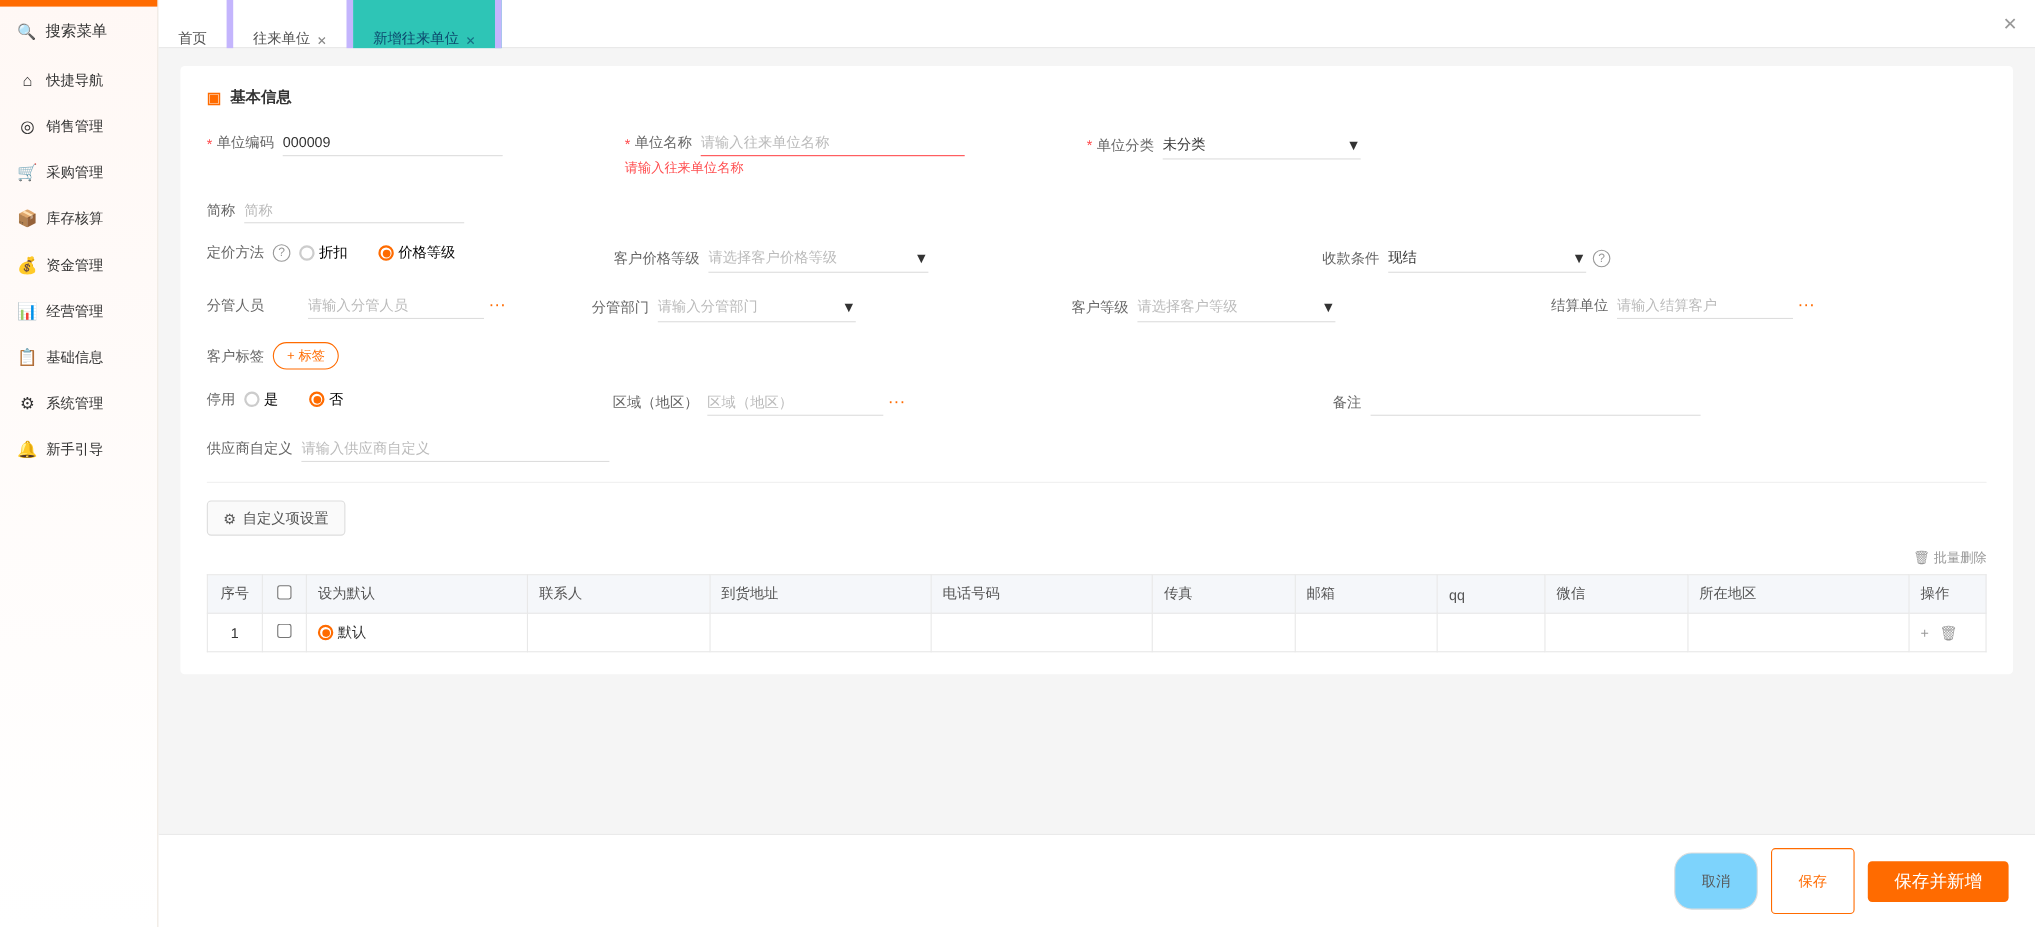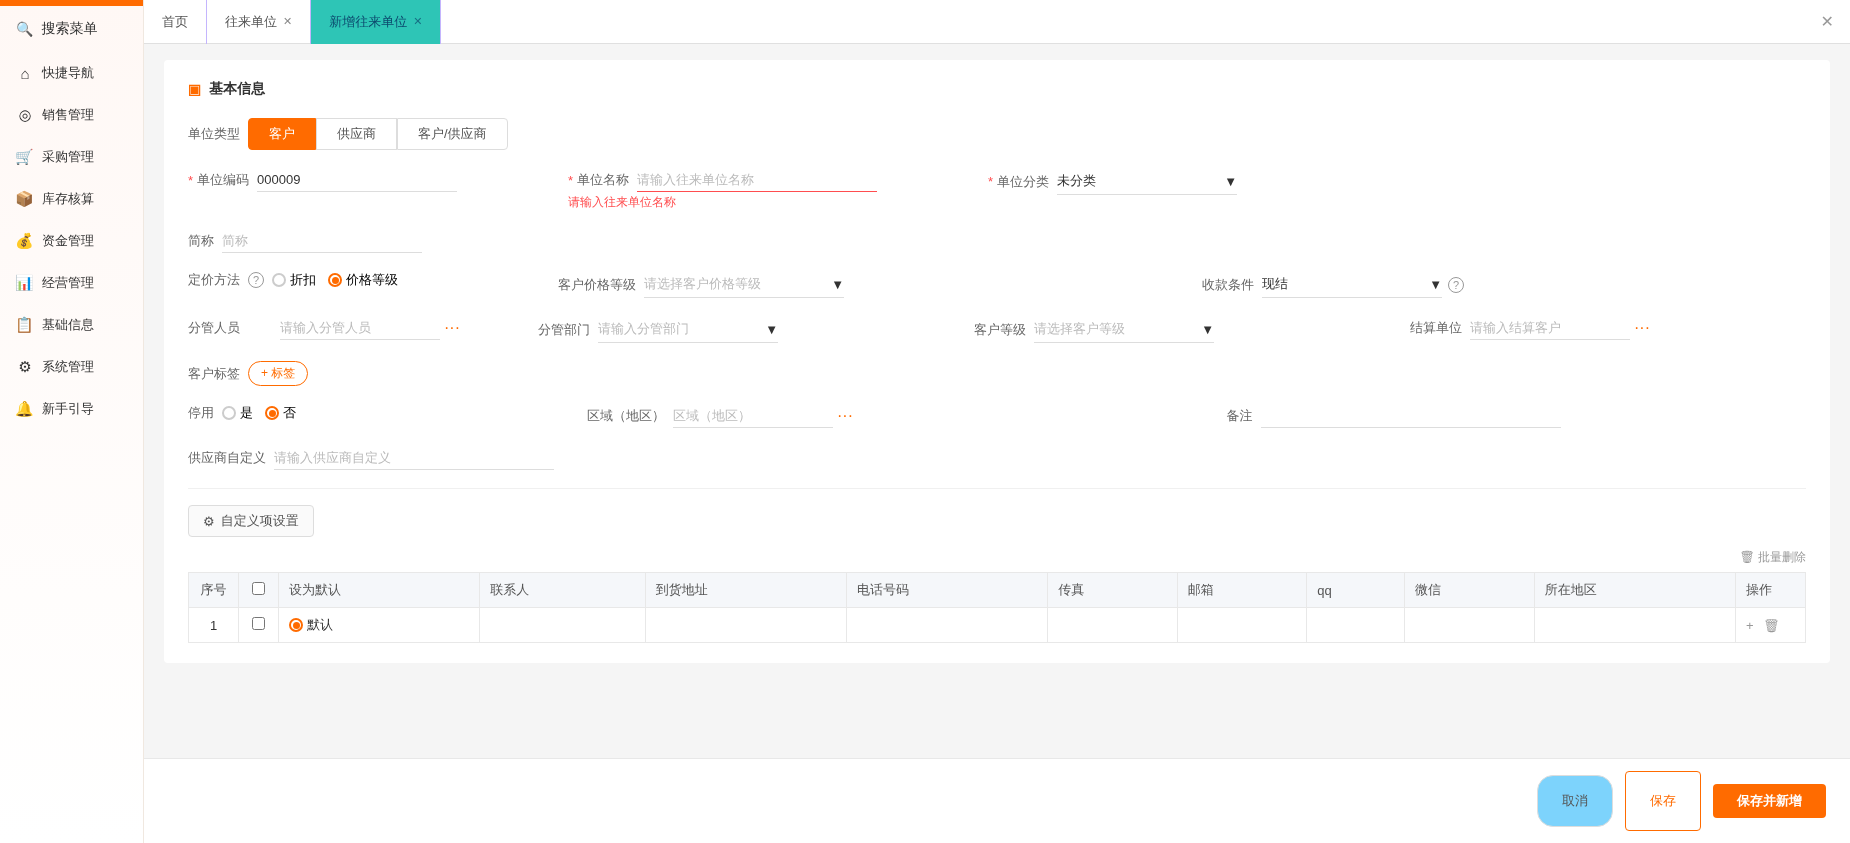--- a/index.html
+++ b/index.html
@@ -59,27 +59,27 @@
       display: flex;
       align-items: center;
       background: #fff;
       border-bottom: 1px solid #e0e0e0;
       height: 44px;
       padding: 0 0;
       flex-shrink: 0;
     }
     .tab {
       display: flex;
-      align-items: center;
+      align-items: flex-end;
       height: 44px;
       padding: 0 18px;
       cursor: pointer;
       font-size: 13px;
       color: #555;
-      border-right: 1px solid #c4b5fd;
+      border-right: 6px solid #c4b5fd;
       gap: 6px;
     }
     .tab.active {
       background: #2ec5b6;
       color: #0c4a6e;
     }
     .tab .close-icon {
       font-size: 11px;
       opacity: 0.7;
     }
@@ -197,21 +197,21 @@
       gap: 4px;
     }
     .form-select span {
       font-size: 13px;
       color: #333;
     }
     .form-select .placeholder { color: #bbb; }
     .chevron { color: #999; font-size: 11px; }
 
     
-    .radio-group { display: flex; align-items: flex-start; gap: 12px; }
+    .radio-group { display: flex; align-items: flex-start; gap: 28px; }
     .radio-item { display: flex; align-items: center; gap: 4px; cursor: pointer; font-size: 13px; }
     .radio-circle {
       width: 14px; height: 14px;
       border-radius: 50%;
       border: 2px solid #ccc;
       display: flex; align-items: center; justify-content: center;
     }
     .radio-circle.checked { border-color: #ff6b00; }
     .radio-dot {
       width: 7px; height: 7px;
@@ -334,22 +334,21 @@
       cursor: pointer;
       font-size: 13px;
     }
     .btn-save-new {
       padding: 8px 24px;
       border: none;
       background: #ff6b00;
       color: #fff;
       border-radius: 4px;
       cursor: pointer;
-      font-size: 13px;
-      font-weight: bold;
+      font-size: 16px;
     }
 
     input[type="checkbox"] { cursor: pointer; }
   </style>
 </head>
 <body>
 
 <div class="sidebar">
   <div class="sidebar-top"></div>
   <div class="sidebar-search">
@@ -412,30 +411,20 @@
   </div>
 
   <div class="content">
     <div class="form-card">
 
       <div class="section-title">
         <span class="section-icon">▣</span>
         <span>基本信息</span>
       </div>
 
-      <div class="form-row">
-        <div class="form-field">
-          <span class="form-label">单位类型</span>
-          <div class="type-btn-group">
-            <button class="type-btn active">客户</button>
-            <button class="type-btn">供应商</button>
-            <button class="type-btn">客户/供应商</button>
-          </div>
-        </div>
-      </div>
 
       <div class="form-row">
         <div class="form-field" style="max-width: 320px;">
           <span class="required-star">*</span>
           <span class="form-label">单位编码</span>
           <input class="form-input" type="text" value="000009" style="width: 200px;">
         </div>
         <div class="form-field" style="max-width: 360px; flex-direction: column; align-items: flex-start; margin-left: 60px;">
           <div style="display: flex; align-items: center;">
             <span class="required-star">*</span>
@@ -540,21 +529,21 @@
               <span>是</span>
             </div>
             <div class="radio-item">
               <div class="radio-circle checked">
                 <div class="radio-dot"></div>
               </div>
               <span>否</span>
             </div>
           </div>
         </div>
-        <div class="form-field" style="margin-left: 79px;">
+        <div class="form-field" style="margin-left: 49px;">
           <span class="form-label">区域（地区）</span>
           <input class="form-input" type="text" style="width: 160px;" placeholder="区域（地区）">
           <span class="more-btn">···</span>
         </div>
         <div class="form-field" style="margin-left: 60px;">
           <span class="form-label">备注</span>
           <input class="form-input" type="text" style="width: 300px;">
         </div>
       </div>
 

